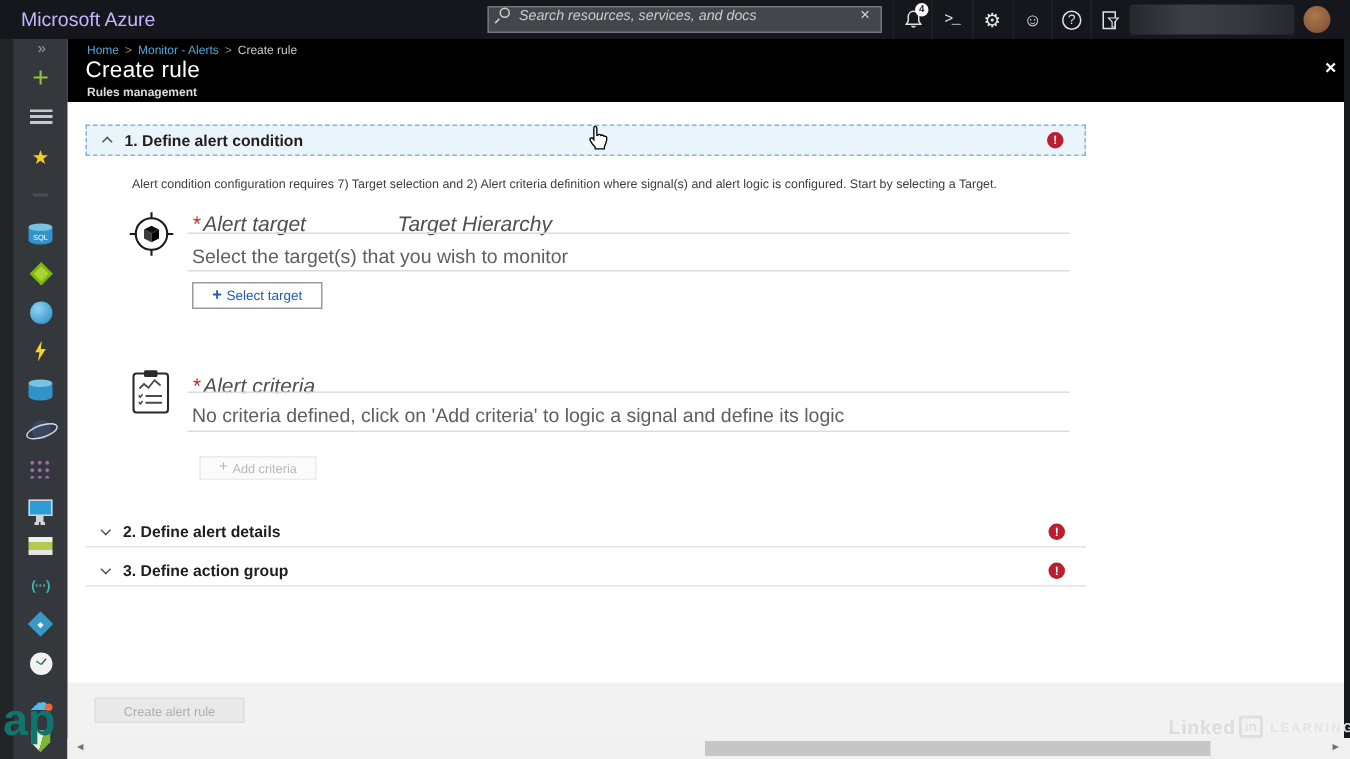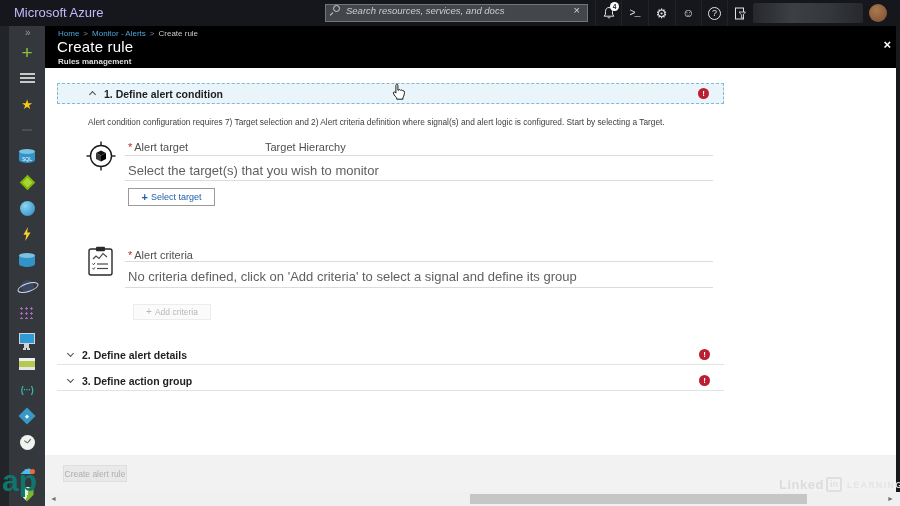--- a/index.html
+++ b/index.html
@@ -84,52 +84,52 @@
   .bc-sep { color:#8a8f94; margin:0 4px; }
   .page-title { position:absolute; left:12px; top:12px; font-size:15px; color:#ffffff; letter-spacing:0.2px; }
   .page-subtitle { position:absolute; left:13px; top:31px; font-size:8px; font-weight:bold; color:#dedede; }
   .close-x { position:absolute; right:9px; top:11px; color:#fff; font-size:13px; font-weight:bold; cursor:default; }
 
   
   .content { position:absolute; left:45px; top:68px; width:851px; height:438px; background:#fff; }
   .right-strip { position:absolute; left:896px; top:26px; width:4px; height:466px; background:#17181b; z-index:9; }
 
   .sec1 { position:absolute; left:12px; top:15px; width:667px; height:21px; background:#e9f4fb;
-          border:1px dashed #82b8da; display:flex; align-items:center;padding-left:21px; }
+          border:1px dashed #82b8da; display:flex; align-items:center; }
   .chev-up { width:5px; height:5px; border-left:1px solid #4f4f4f; border-top:1px solid #4f4f4f;
              transform:rotate(45deg); margin-left:11px; margin-top:2px; flex:none; }
   .chev-down { width:5px; height:5px; border-left:1px solid #4f4f4f; border-top:1px solid #4f4f4f;
                transform:rotate(225deg); margin-left:11px; margin-bottom:2px; flex:none; }
   .sec-title { font-size:10.5px; font-weight:bold; color:#1f1f1f; margin-left:9px; white-space:nowrap; }
   .err { margin-left:auto; margin-right:14px; width:11px; height:11px; border-radius:50%; background:#b91f31;
          color:#fff; font-size:8px; font-weight:bold; display:flex; align-items:center; justify-content:center; flex:none; }
   .secrow { position:absolute; left:12px; width:667px; height:20px; border-bottom:1px solid #e3e3e3;
             display:flex; align-items:center; background:#fff; }
 
   .desc { position:absolute; left:43px; top:49px; font-size:8.3px; color:#3d3d3d; white-space:nowrap; }
-  .lbl { position:absolute; font-size:11px; color:#4f4f4f; white-space:nowrap; }
+  .lbl { position:absolute; font-size:14px; color:#4f4f4f; white-space:nowrap;font-style:italic; }
   .req { color:#c02b2b; margin-right:2px; }
   .hline { position:absolute; left:80px; width:588px; height:1px; background:#dcdcdc; }
   .ph-italic { position:absolute; font-size:13px; color:#5f5f5f; white-space:nowrap; }
 
   .btn-select { position:absolute; left:83px; top:120px; width:87px; height:18px; background:#fff;
                 border:1px solid #9a9a9a; color:#1e5fae; font-size:9px; display:flex; align-items:center;
                 justify-content:center; gap:3px; }
   .btn-select .plus { font-weight:bold; font-size:11px; line-height:1; }
   .btn-add { position:absolute; left:88px; top:236px; width:78px; height:16px; background:#fbfbfb;
              border:1px solid #ececec; color:#b8b8b8; font-size:8.5px; display:flex; align-items:center;
              justify-content:center; gap:3px; }
   .btn-add .plus { font-size:10px; line-height:1; }
 
   .target-icon { position:absolute; left:40px; top:72px; }
   .crit-icon { position:absolute; left:42px; top:178px; }
 
   
   .footer { position:absolute; left:0; top:387px; width:851px; height:37px; background:#f2f2f2; }
-  .btn-create { position:absolute; left:18px; top:10px; width:64px; height:17px; background:#e9e9e9;
+  .btn-create { position:absolute; left:18px; top:10px; width:100px; height:17px; background:#e9e9e9;
                 border:1px solid #dedede; color:#aeaeae; font-size:8.5px; display:flex; align-items:center;
                 justify-content:center; white-space:nowrap; }
   .hscroll { position:absolute; left:45px; top:492px; width:855px; height:14px; background:#f0f0f0; z-index:11; }
   .hthumb { position:absolute; left:425px; top:2px; width:337px; height:10px; background:#c6c6c6; }
   .harrow { position:absolute; top:3px; font-size:7px; color:#707070; }
   .harrow-l { left:5px; } .harrow-r { right:6px; }
 
   
   .wm-left { position:absolute; left:2px; top:466px; font-size:30px; font-weight:bold; color:#0f766e; z-index:12; line-height:1; }
   .wm-li { position:absolute; left:779px; top:477px; display:flex; align-items:center; z-index:12; }
@@ -302,21 +302,21 @@
       <rect x="2" y="3" width="23" height="26" rx="2" fill="none" stroke="#2a2a2a" stroke-width="1.4"></rect>
       <rect x="9" y="0.8" width="9" height="4.5" rx="1" fill="#2a2a2a"></rect>
       <polyline points="6,13 9,10 12,12.5 16,7.5 20,11" fill="none" stroke="#4a4a4a" stroke-width="1.2"></polyline>
       <line x1="10" y1="18" x2="21" y2="18" stroke="#4a4a4a" stroke-width="1.2"></line>
       <line x1="10" y1="22.5" x2="21" y2="22.5" stroke="#4a4a4a" stroke-width="1.2"></line>
       <polyline points="5.5,17.5 6.5,18.8 8,16.8" fill="none" stroke="#4a4a4a" stroke-width="1"></polyline>
       <polyline points="5.5,22 6.5,23.3 8,21.3" fill="none" stroke="#4a4a4a" stroke-width="1"></polyline>
     </svg>
     <span class="lbl" style="left:83px; top:181px;"><span class="req">*</span><span>Alert criteria</span></span>
     <div class="hline" style="top:193px;"></div>
-    <span class="ph-italic" style="left:83px; top:201px;">No criteria defined, click on 'Add criteria' to select a signal and define its group</span>
+    <span class="ph-italic" style="left:83px; top:201px;">No criteria defined, click on 'Add criteria' to logic a signal and define its logic</span>
     <div class="hline" style="top:219px;"></div>
     <div class="btn-add">
       <span class="plus">+</span>
       <span>Add criteria</span>
     </div>
 
     <div class="secrow" style="top:277px;">
       <span class="chev-down"></span>
       <span class="sec-title">2. Define alert details</span>
       <span class="err">!</span>

